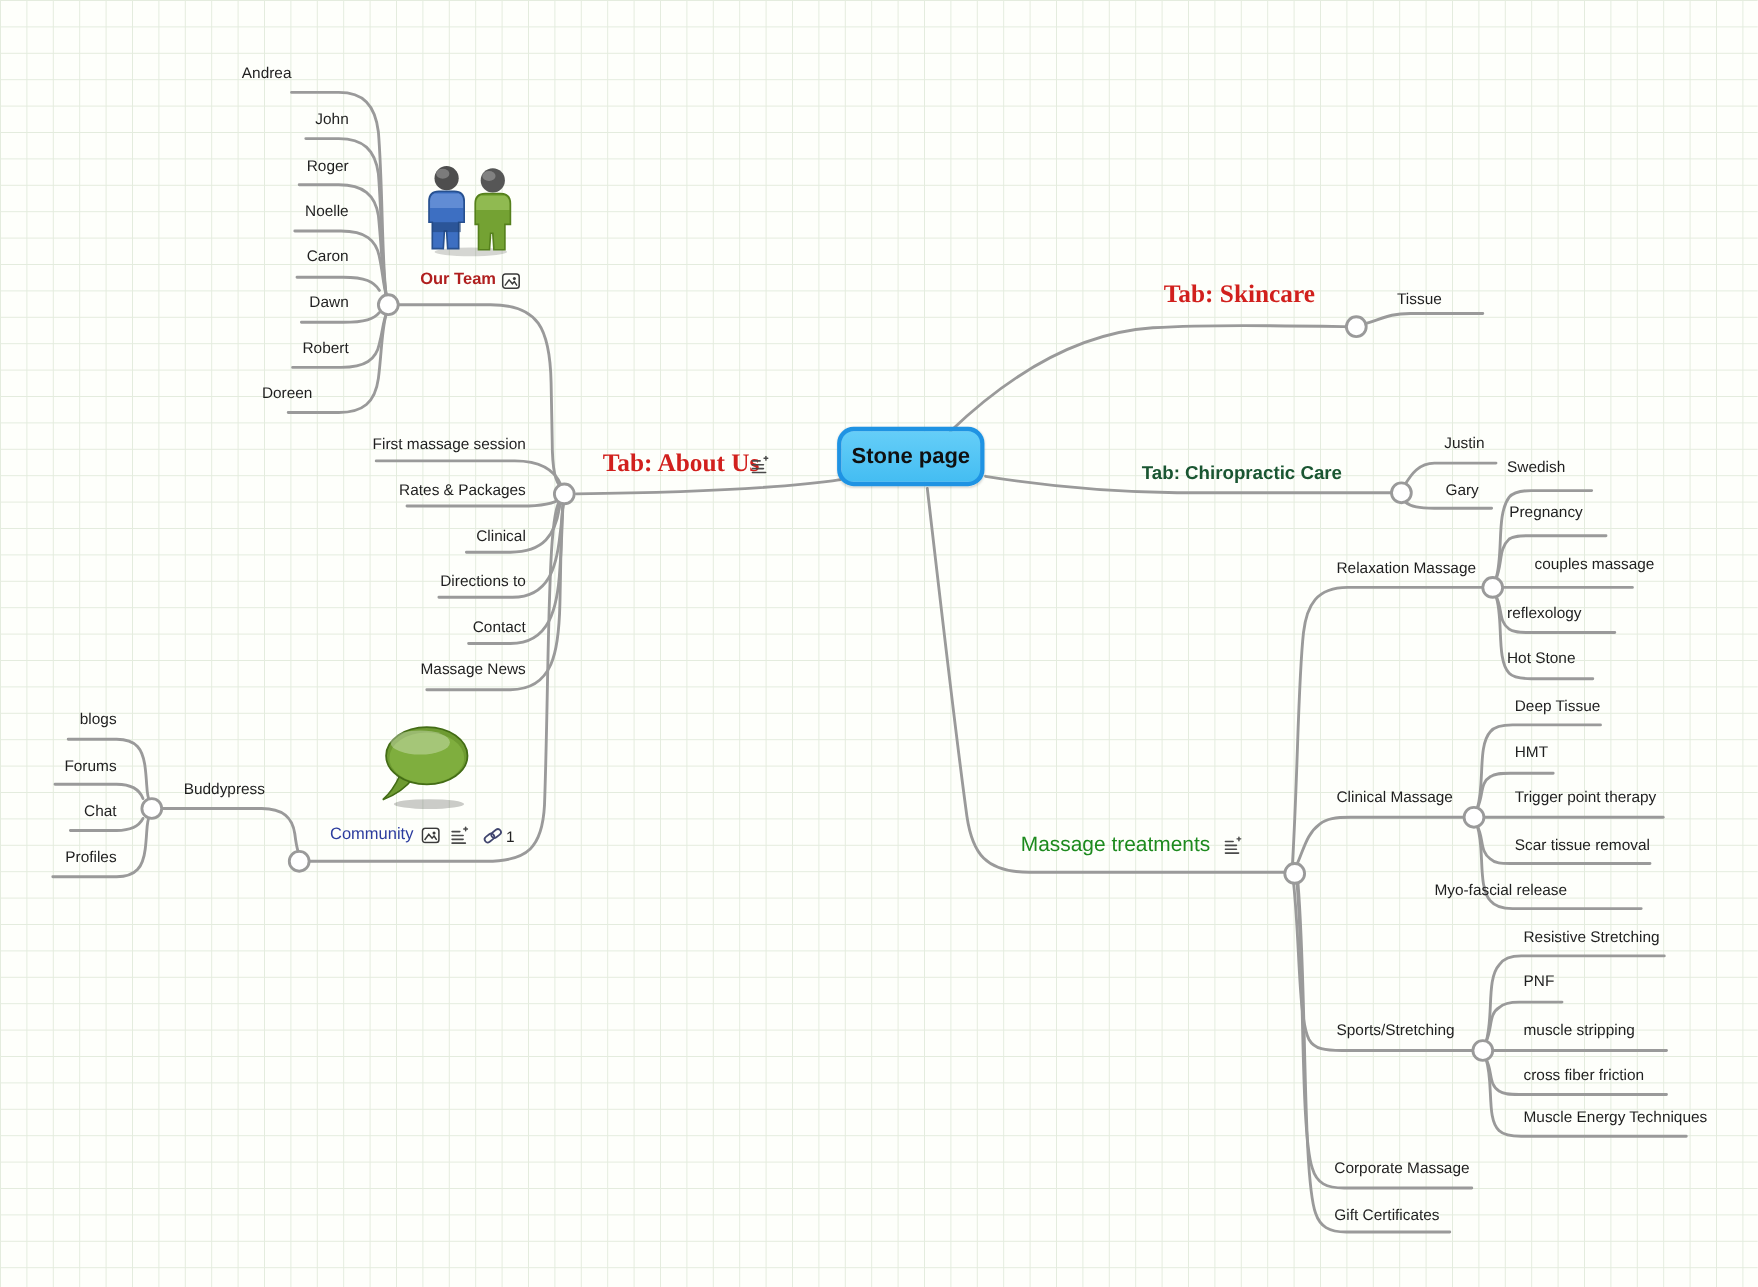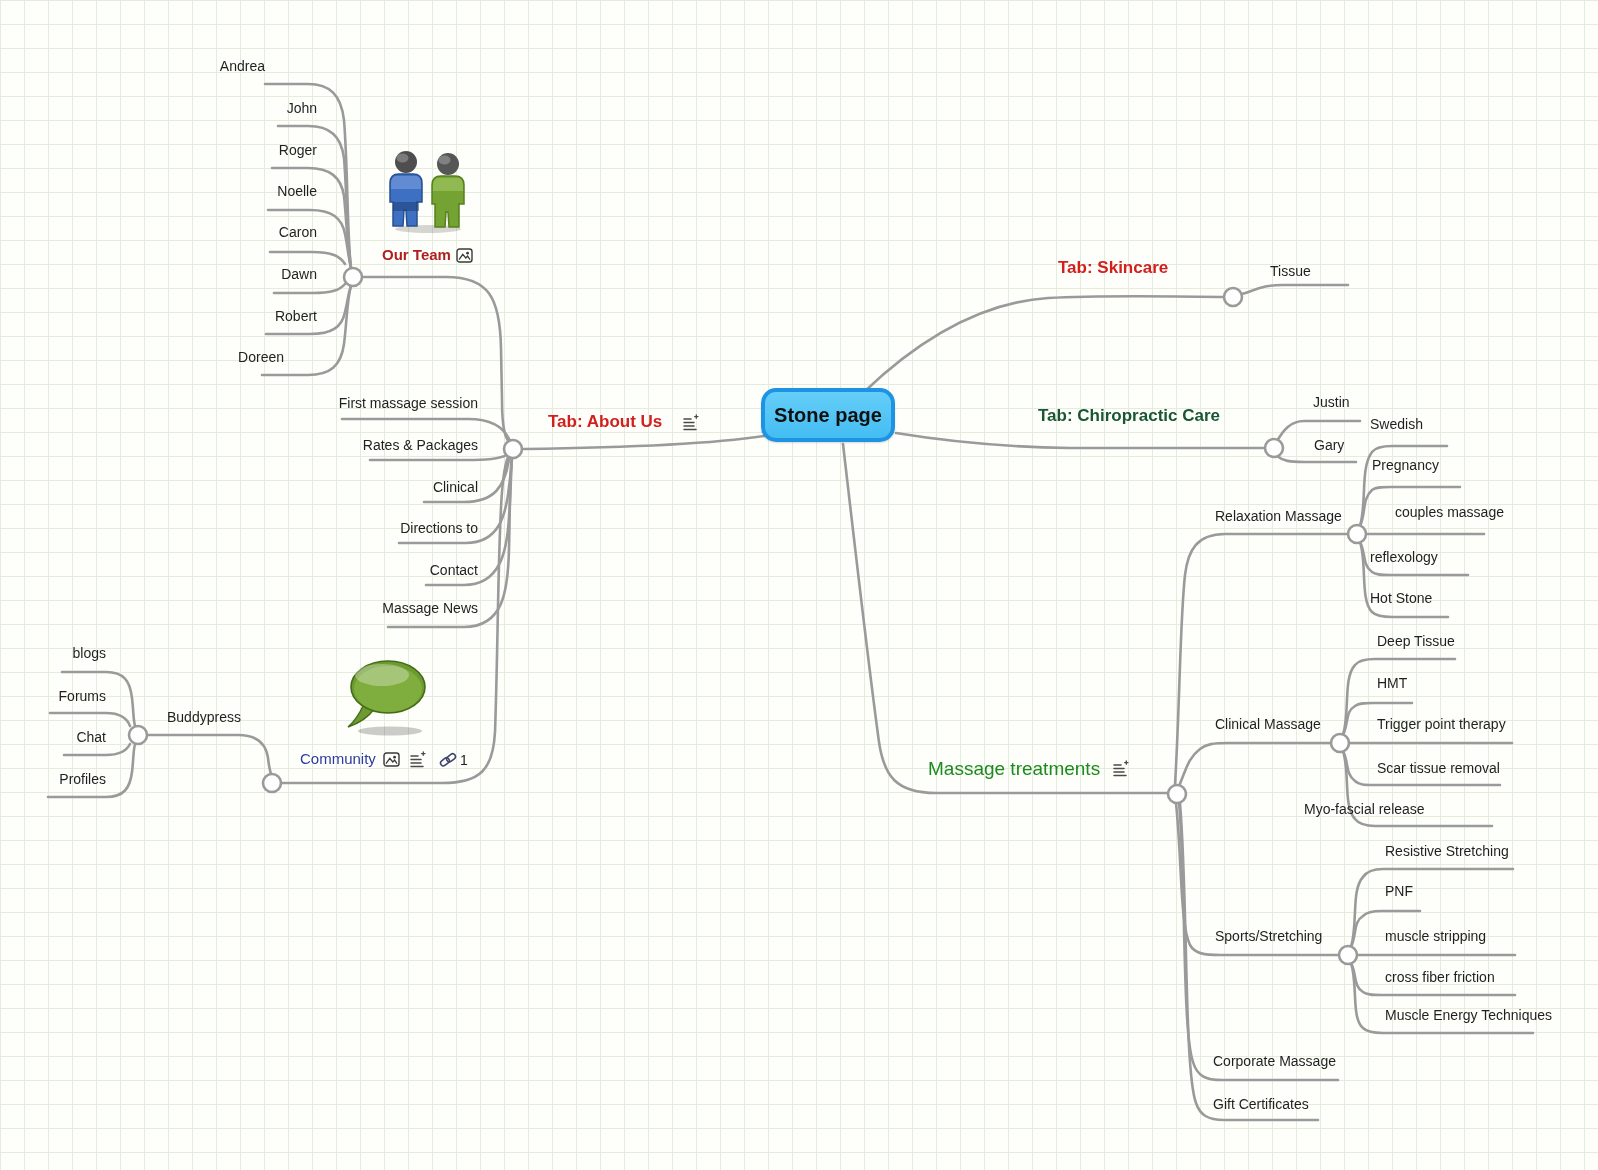--- a/index.html
+++ b/index.html
@@ -10,22 +10,22 @@
                      linear-gradient(90deg,#e4ecde 1px, transparent 1px);
     background-size:24px 24px;
     font-family:"Liberation Sans", sans-serif;
   }
   svg.wires{position:absolute;left:0;top:0;}
   .lbl,.lbl-l,.lbl-r{
     position:absolute;white-space:nowrap;font-size:14px;color:#1f1f1f;
     transform:translateY(-50%);line-height:1;
   }
   .lbl-r{transform:translateY(-50%);}
-  .c-red{color:#d1201d;font-weight:bold;font-size:17px;}
-  .c-dgreen{color:#1a5632;font-weight:bold;font-size:17px;}
+  .c-red{color:#d1201d;font-weight:bold;font-size:23px;font-family:Liberation Serif, serif;}
+  .c-dgreen{color:#1a5632;font-weight:bold;font-size:17px;margin-top:15px;}
   .c-green{color:#1d8a1e;font-weight:normal;font-size:19px;}
   .c-team{color:#b01f1f;font-weight:bold;font-size:15px;}
   .c-comm{color:#2b3c9e;font-size:15px;}
   .home{
     position:absolute;left:761px;top:388px;width:134px;height:54px;
     box-sizing:border-box;border:4.5px solid #1f93e3;border-radius:15px;
     background:linear-gradient(#65cef8,#44bdf2);
     display:flex;align-items:center;justify-content:center;
     font-size:20px;font-weight:bold;color:#101010;
     box-shadow:0 1px 2px rgba(0,0,0,.15);

